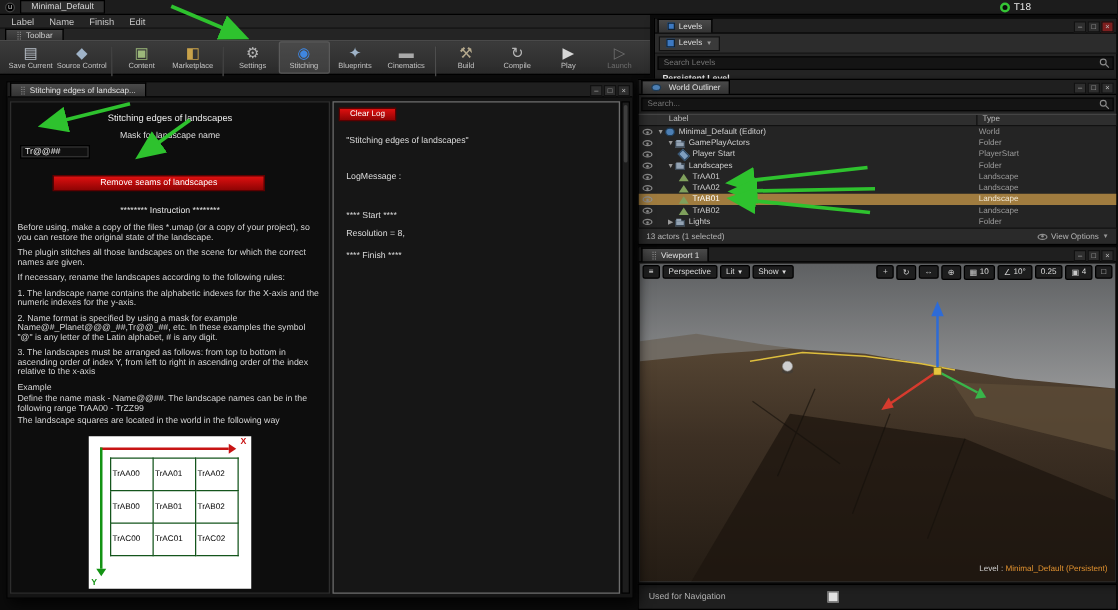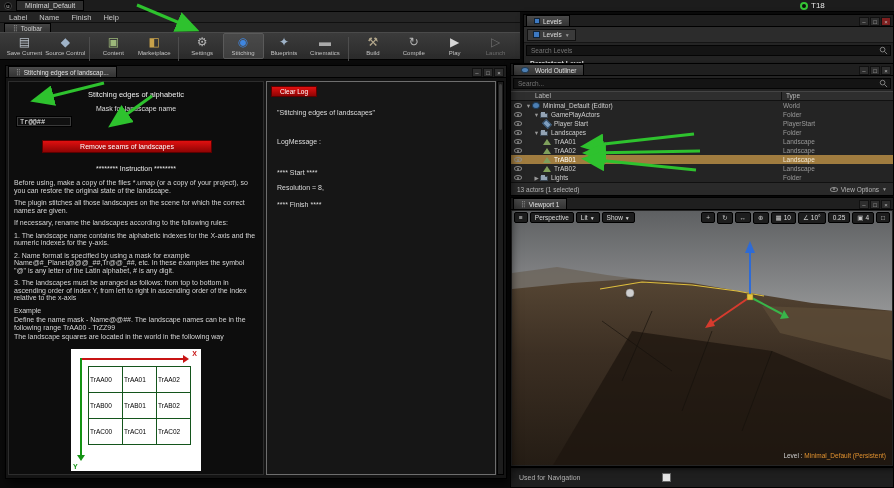--- a/index.html
+++ b/index.html
@@ -36,21 +36,21 @@
   .mag{width:9px;height:9px;flex:0 0 9px;margin-right:2px}
 
   
   .sw{left:5px;top:65px;width:502px;height:414px;background:#141414;border:1px solid #000;box-shadow:3px 4px 10px rgba(0,0,0,.8);z-index:20}
   .sw-left{position:absolute;left:2px;top:15px;width:256px;bottom:3px;background:#0d0d0d;border:1px solid #2d2d2d;overflow:hidden;padding:4px 5px;color:#d2d2d2}
   .sw-right{position:absolute;left:260px;top:15px;right:10px;bottom:3px;background:#161616;border:1px solid #6e6e6e;overflow:hidden;padding:4px}
   .sw-scroll{position:absolute;right:2px;top:15px;width:7px;bottom:3px;background:#1d1d1d;border:1px solid #000}
   .sw-thumb{position:absolute;left:1px;right:1px;top:2px;height:46px;background:#3d3d3d;border-radius:2px}
   .sw-heading{text-align:center;font-size:7.5px;color:#ececec;margin-top:4px}
   .sw-masklabel{text-align:center;font-size:7px;color:#dedede;margin-top:6px}
-  .mask-input{display:block;margin:4px 0 0 2px;width:56px;height:11px;background:#101010;border:1px solid #000;box-shadow:inset 0 0 0 1px #3a3a3a;color:#eaeaea;font-size:7px;padding:0 3px;font-family:Liberation Mono, monospace}
+  .mask-input{display:block;margin:4px 0 0 2px;width:56px;height:11px;background:#101010;border:1px solid #000;box-shadow:inset 0 0 0 1px #3a3a3a;color:#eaeaea;font-size:7px;padding:0 3px;font-family:Liberation Sans, sans-serif}
   .red-btn{background:linear-gradient(#e01010,#8f0404);border:1px solid #5c0000;color:#fff;font-size:7px;font-family:"Liberation Sans",sans-serif;cursor:pointer}
   .sw-action{display:block;margin:13px 0 0 28px;width:170px;height:13px}
   .instr-head{text-align:center;font-size:7px;color:#e8e8e8;margin:12px 0 7px}
   .para{font-size:7px;line-height:7.5px;color:#d5d5d5;margin-bottom:5px}
   .para.tight{margin-bottom:2px}
   .diagram{position:relative;width:130px;height:122px;background:#fff;margin:8px auto 0}
   .x-axis{position:absolute;left:9px;top:9px;right:18px;height:2px;background:#c81414}
   .x-axis::after{content:"";position:absolute;right:-6px;top:-3px;border-left:6px solid #c81414;border-top:4px solid transparent;border-bottom:4px solid transparent}
   .y-axis{position:absolute;left:9px;top:9px;width:2px;bottom:16px;background:#149314}
   .y-axis::after{content:"";position:absolute;bottom:-6px;left:-3px;border-top:6px solid #149314;border-left:4px solid transparent;border-right:4px solid transparent}
@@ -115,21 +115,21 @@
 </div>
 <div class="abs user-badge">
   <span class="status-dot"></span>
   <span style="color:#e8e8e8;font-size:8px">T18</span>
 </div>
 
 <div class="abs menubar">
   <span class="menu-item">Label</span>
   <span class="menu-item">Name</span>
   <span class="menu-item">Finish</span>
-  <span class="menu-item">Help</span>
+  <span class="menu-item">Edit</span>
 </div>
 
 <div class="abs toolbar-wrap">
   <div class="toolbar-tab">
     <span style="color:#8a8a8a">⣿</span>
     <span>Toolbar</span>
   </div>
   <div class="toolbar-row">
     <div class="tbtn">
         <span class="ticon" style="color:#b9c0c9">▤</span>
@@ -192,21 +192,21 @@
       <span>Stitching edges of landscap...</span>
     </div>
     <div class="wctrl">
       <span class="wbtn">–</span>
       <span class="wbtn">□</span>
       <span class="wbtn">×</span>
     </div>
   </div>
 
   <div class="sw-left">
-    <div class="sw-heading">Stitching edges of alphabetic</div>
+    <div class="sw-heading">Stitching edges of landscapes</div>
     <div class="sw-masklabel">Mask for landscape name</div>
     <input class="mask-input" type="text" value="Tr@@##" style="">
     <button class="red-btn sw-action">Remove seams of landscapes</button>
     <div class="instr-head">********    Instruction    ********</div>
     <div class="para">Before using, make a copy of the files *.umap (or a copy of your project), so you can restore the original state of the landscape.</div>
     <div class="para">The plugin stitches all those landscapes on the scene for which the correct names are given.</div>
     <div class="para">If necessary, rename the landscapes according to the following rules:</div>
     <div class="para">1. The landscape name contains the alphabetic indexes for the X-axis and the numeric indexes for the y-axis.</div>
     <div class="para">2. Name format is specified by using a mask for example Name@#_Planet@@@_##,Tr@@_##, etc. In these examples the symbol "@" is any letter of the Latin alphabet, # is any digit.</div>
     <div class="para">3. The landscapes must be arranged as follows: from top to bottom in ascending order of index Y, from left to right in ascending order of the index relative to the x-axis</div>

